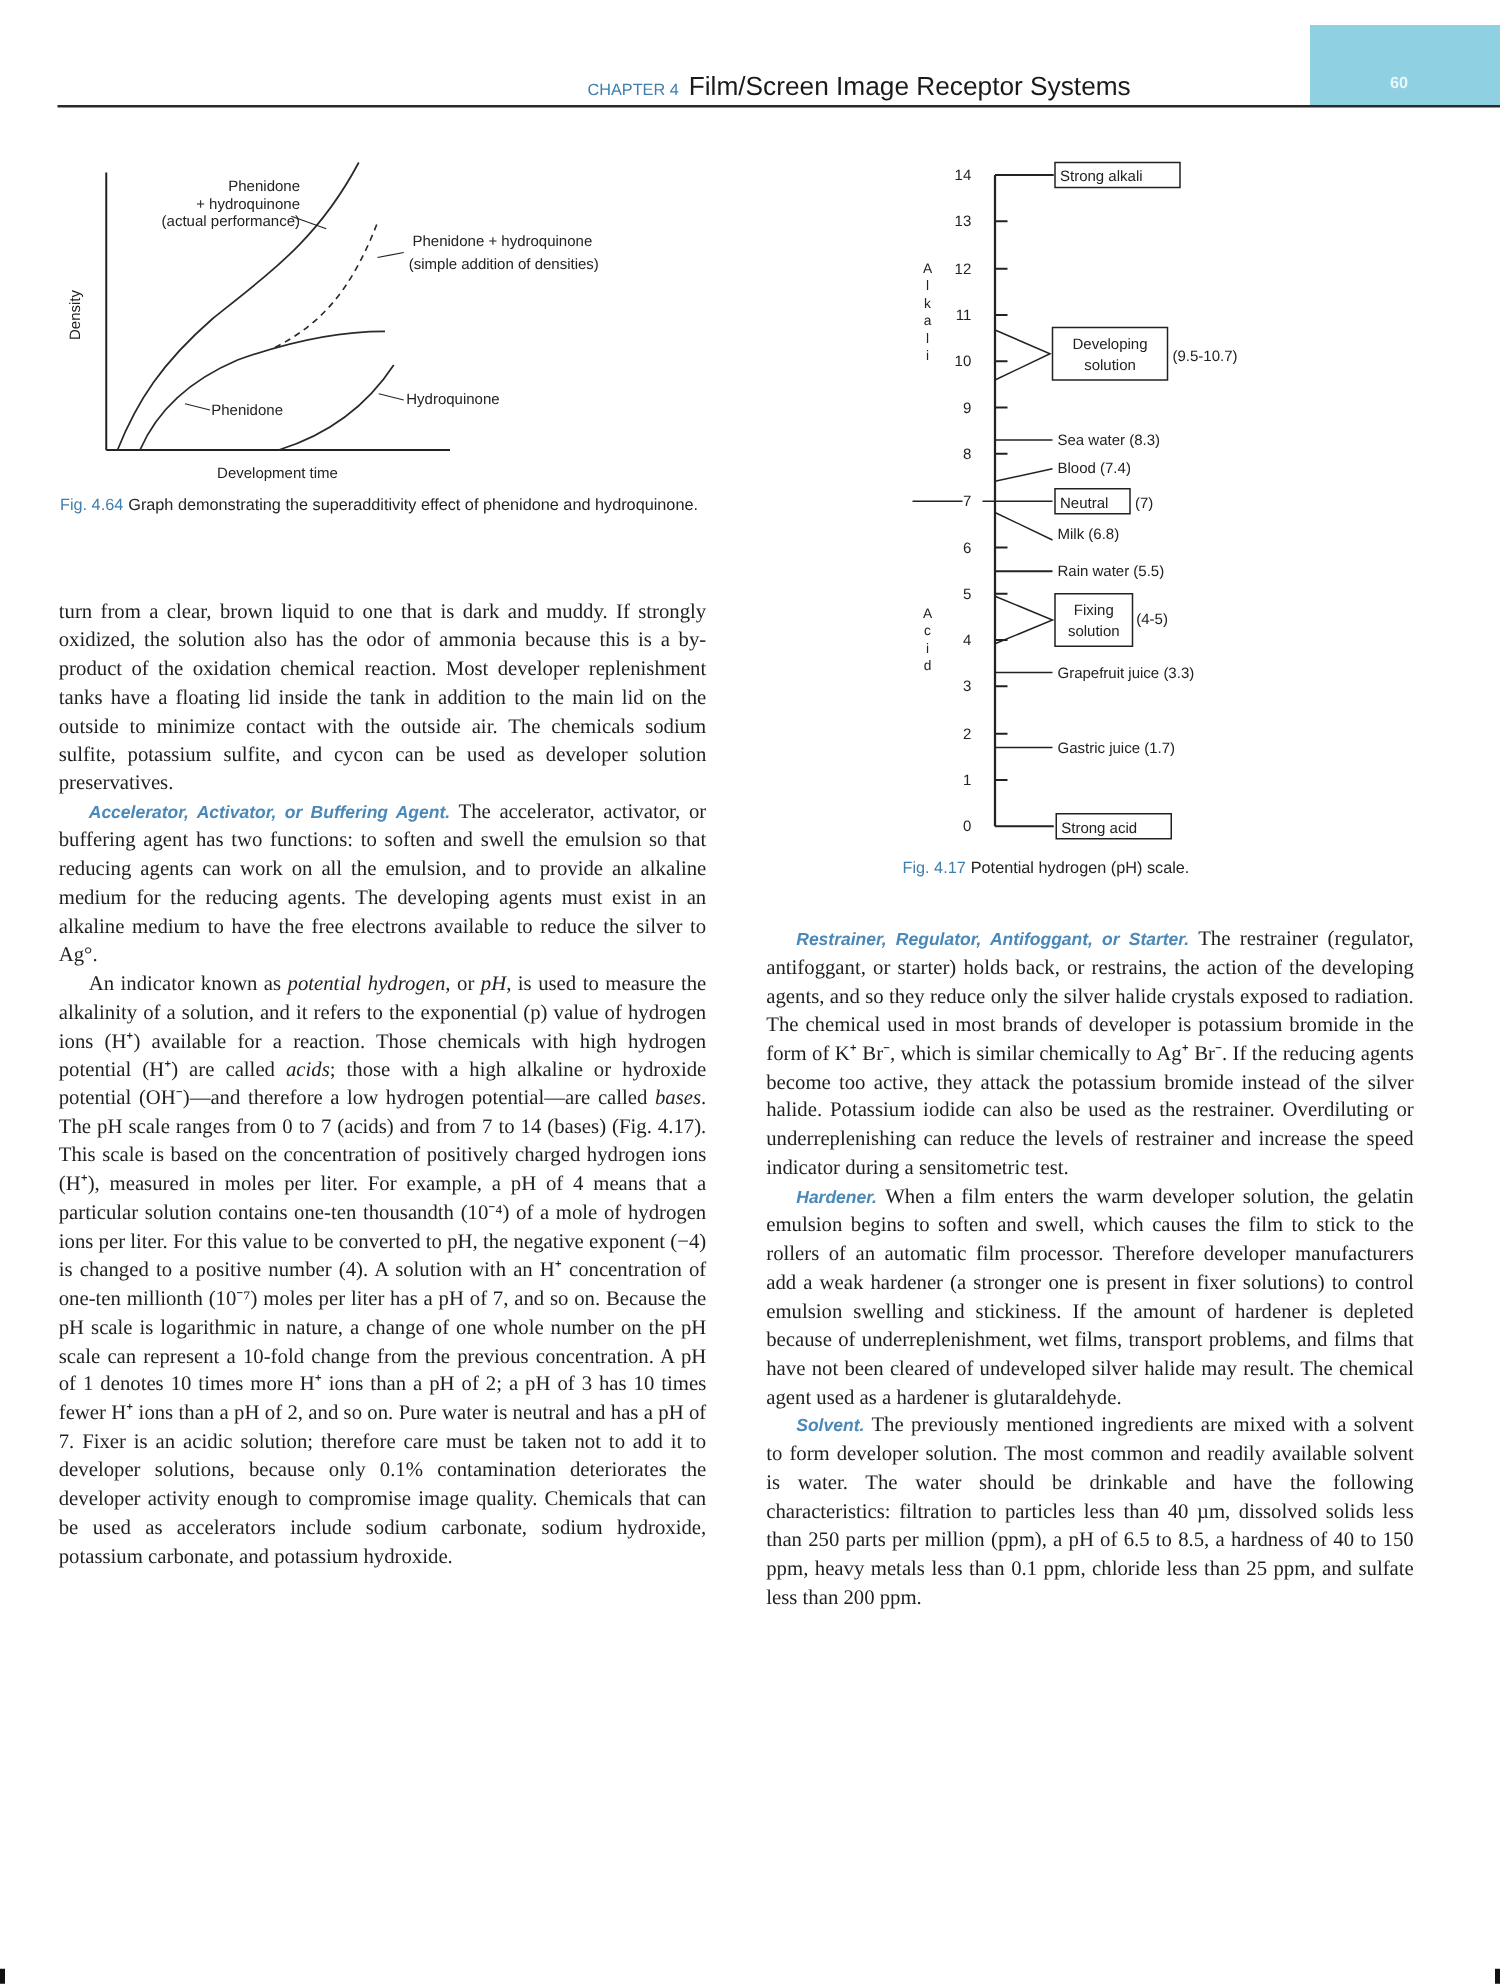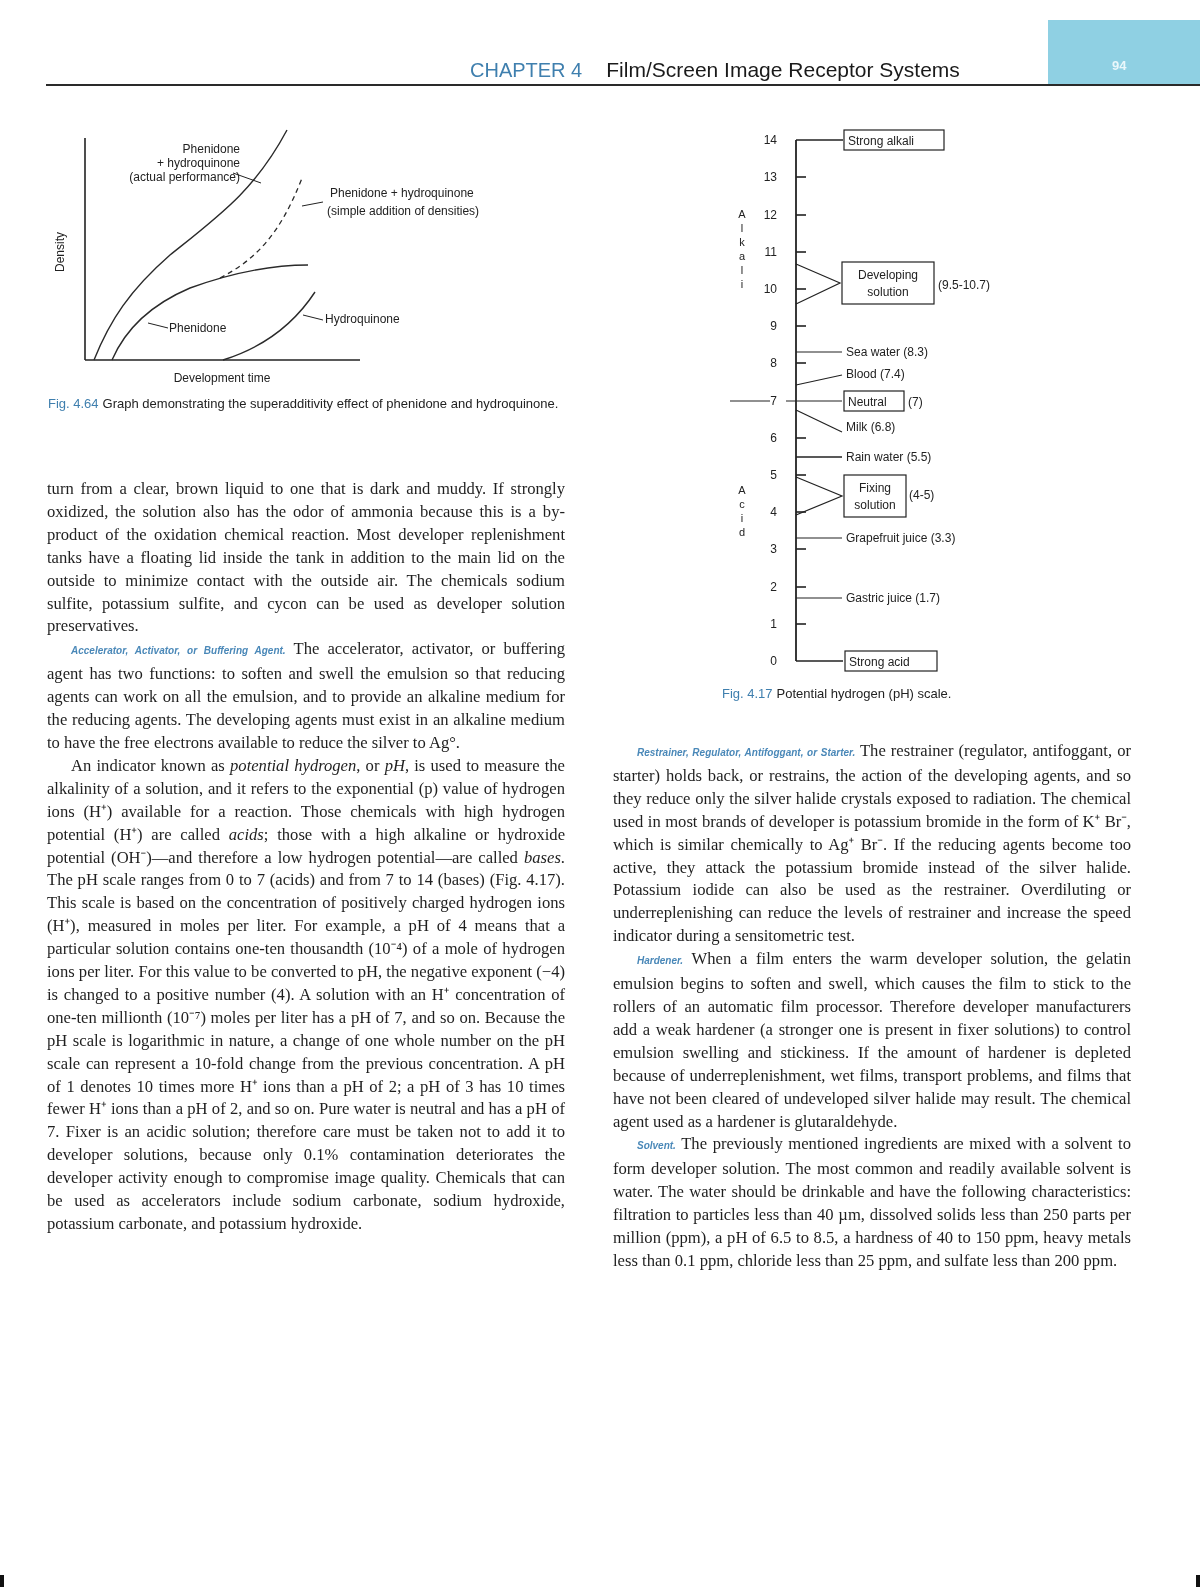--- a/index.html
+++ b/index.html
@@ -1,47 +1,47 @@
 <!DOCTYPE html>
 <html><head>
 <meta charset="utf-8">
 <style>
   html, body { margin: 0; padding: 0; background: #ffffff; }
   body { width: 1200px; height: 1587px; position: relative; overflow: hidden; font-family: "Liberation Serif", serif; color: #1f1f1f; }
   .header { position: absolute; left: 0; top: 0; width: 1200px; height: 100px; }
   .header-title { position: absolute; left: 470px; top: 58px; font-family: "Liberation Sans", sans-serif; font-size: 21px; color: #1a1a1a; white-space: nowrap; }
-  .header-chapter { font-size: 20px; color: #3f7fae; margin-right: 24px; }
+  .header-chapter { font-size: 13px; color: #3f7fae; margin-right: 8px; }
   .page-tab { position: absolute; left: 1048px; top: 20px; width: 152px; height: 64px; background: #8fd0e3; }
   .page-num { position: absolute; left: 1112px; top: 58px; font-family: "Liberation Sans", sans-serif; font-size: 13px; color: #eaf7fb; font-weight: bold; }
   .header-rule { position: absolute; left: 46px; top: 84px; width: 1154px; height: 2px; background: #2a2a2a; }
 
   .fig16 { position: absolute; left: 40px; top: 120px; width: 540px; height: 320px; }
   .fig16 svg text { font-family: "Liberation Sans", sans-serif; fill: #222; }
   .caption { font-family: "Liberation Sans", sans-serif; font-size: 13px; color: #222; line-height: 17px; }
   .caption .fig-label { color: #3f7fae; margin-right: 4px; text-align: center; }
   .cap16 { position: absolute; left: 48px; top: 395px; width: 512px; text-align: justify; }
 
   .fig17 { position: absolute; left: 700px; top: 120px; width: 340px; height: 560px; }
   .fig17 svg text { font-family: "Liberation Sans", sans-serif; fill: #222; }
   .cap17 { position: absolute; left: 722px; top: 685px; white-space: nowrap; }
 
   .col { position: absolute; width: 518px; font-size: 16.6px; line-height: 22.9px; text-align: justify; }
   .col-left { left: 47px; top: 478px; }
   .col-right { left: 613px; top: 740px; }
   .col p { margin: 0; }
   .col p.indent { text-indent: 24px; }
-  .run-head { font-family: "Liberation Sans", sans-serif; font-style: italic; font-weight: bold; color: #4a88b8; font-size: 10px; }
+  .run-head { font-family: "Liberation Sans", sans-serif; font-style: italic; font-weight: bold; color: #4a88b8; font-size: 14px; }
   .bottom-marks { position: absolute; top: 1575px; width: 4px; height: 12px; background: #111; }
 </style>
 </head>
 <body>
 
 <div class="header">
   <div class="page-tab"></div>
-  <div class="page-num">94</div>
+  <div class="page-num">60</div>
   <div class="header-title">
     <span class="header-chapter">CHAPTER 4</span><span>Film/Screen Image Receptor Systems</span>
   </div>
   <div class="header-rule"></div>
 </div>
 
 <div class="fig16">
   <svg width="540" height="270" viewBox="0 0 540 270">
 
     <line x1="45" y1="18" x2="45" y2="240" stroke="#222" stroke-width="1.6"></line>

